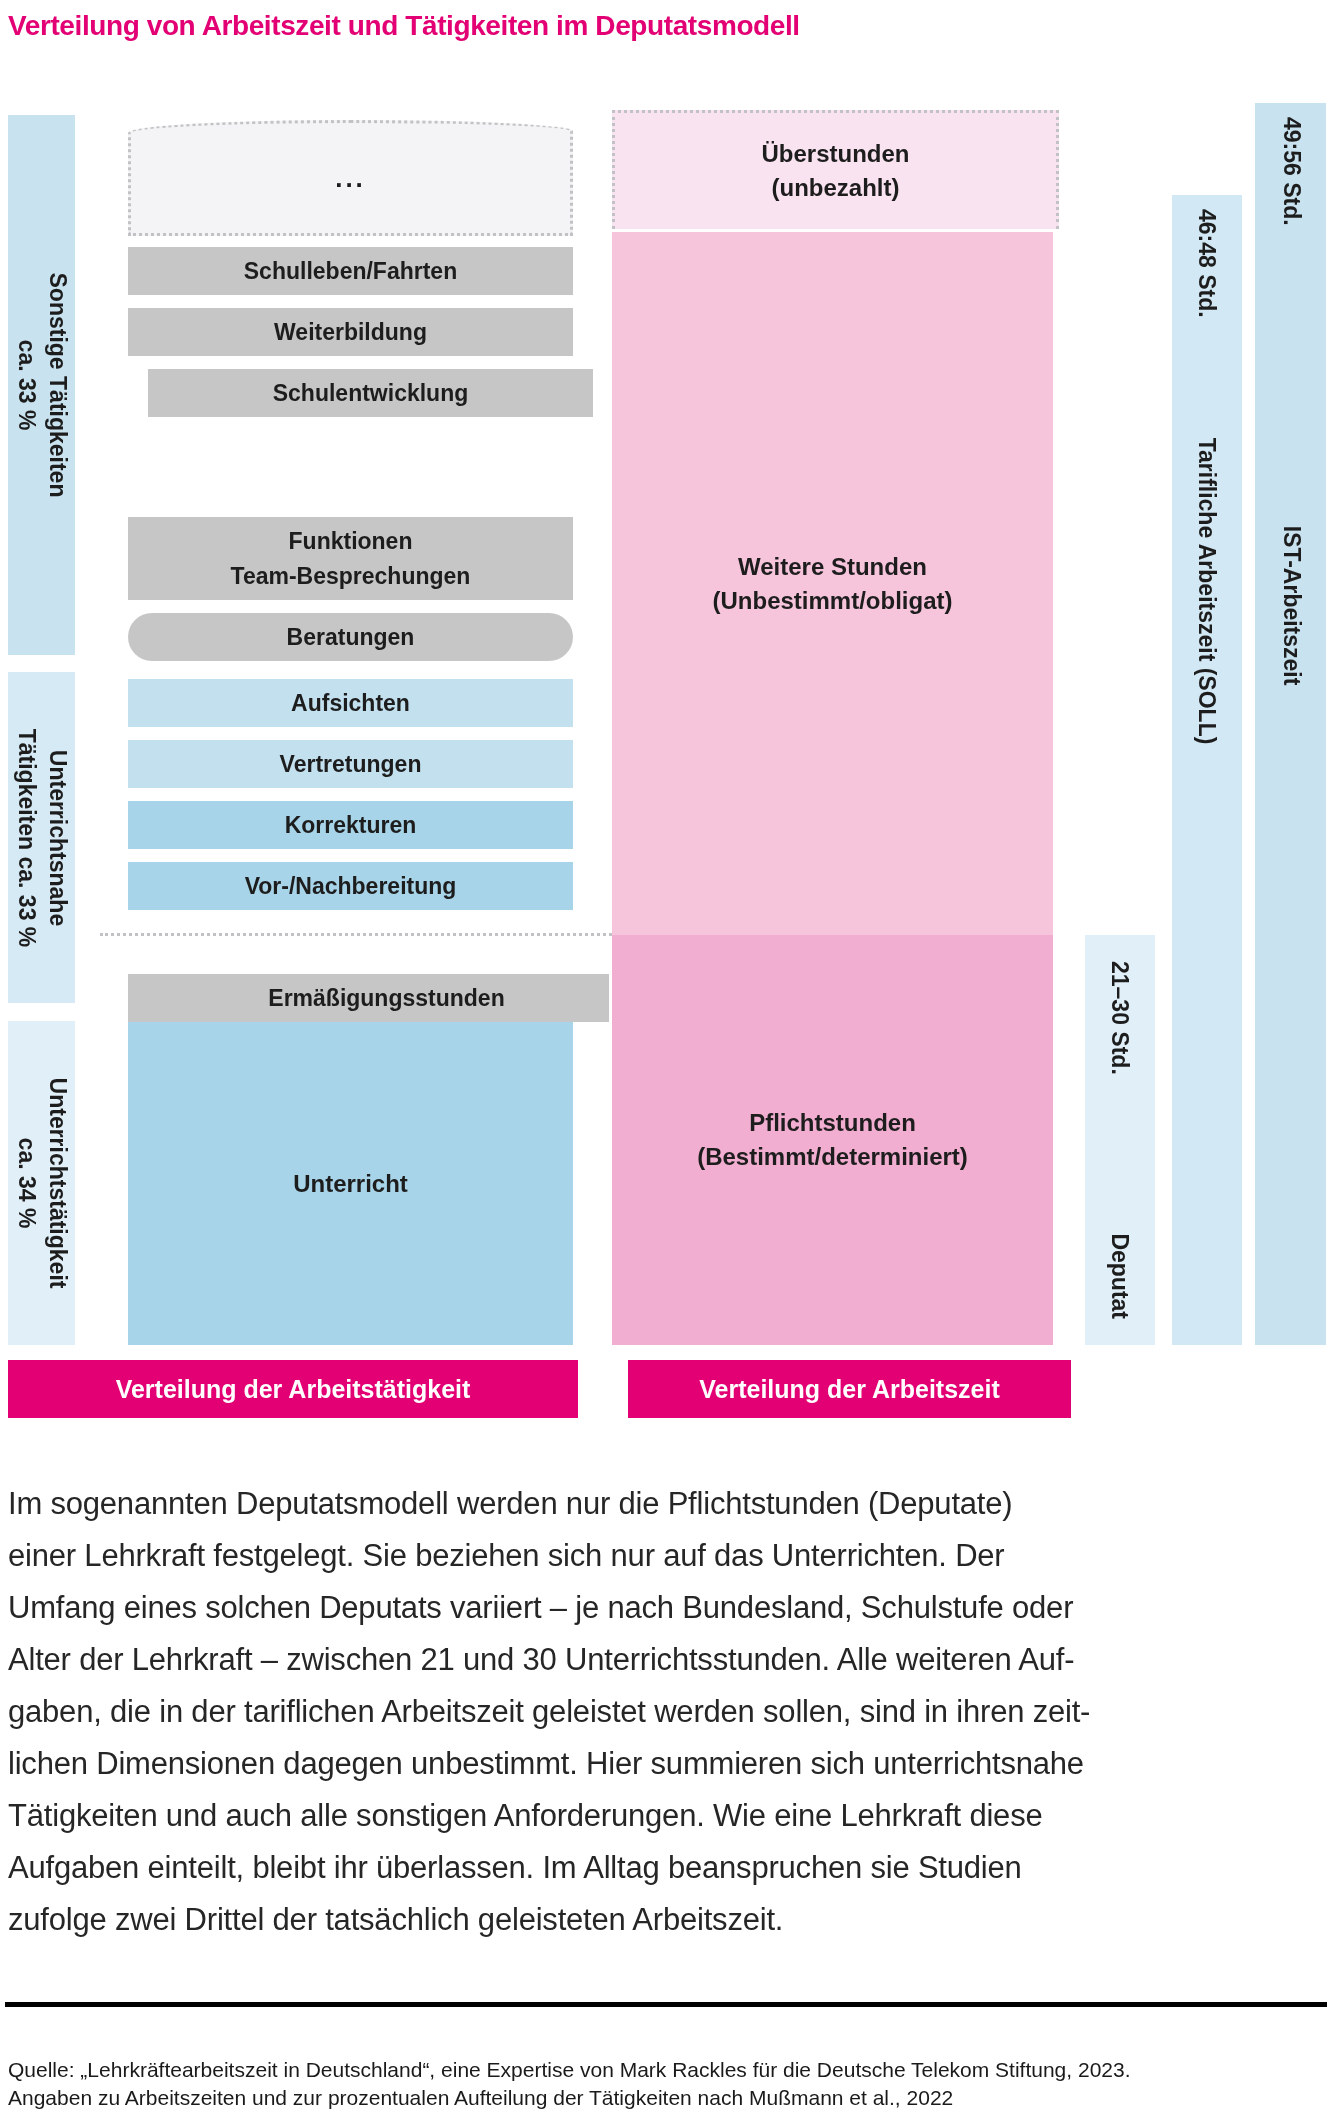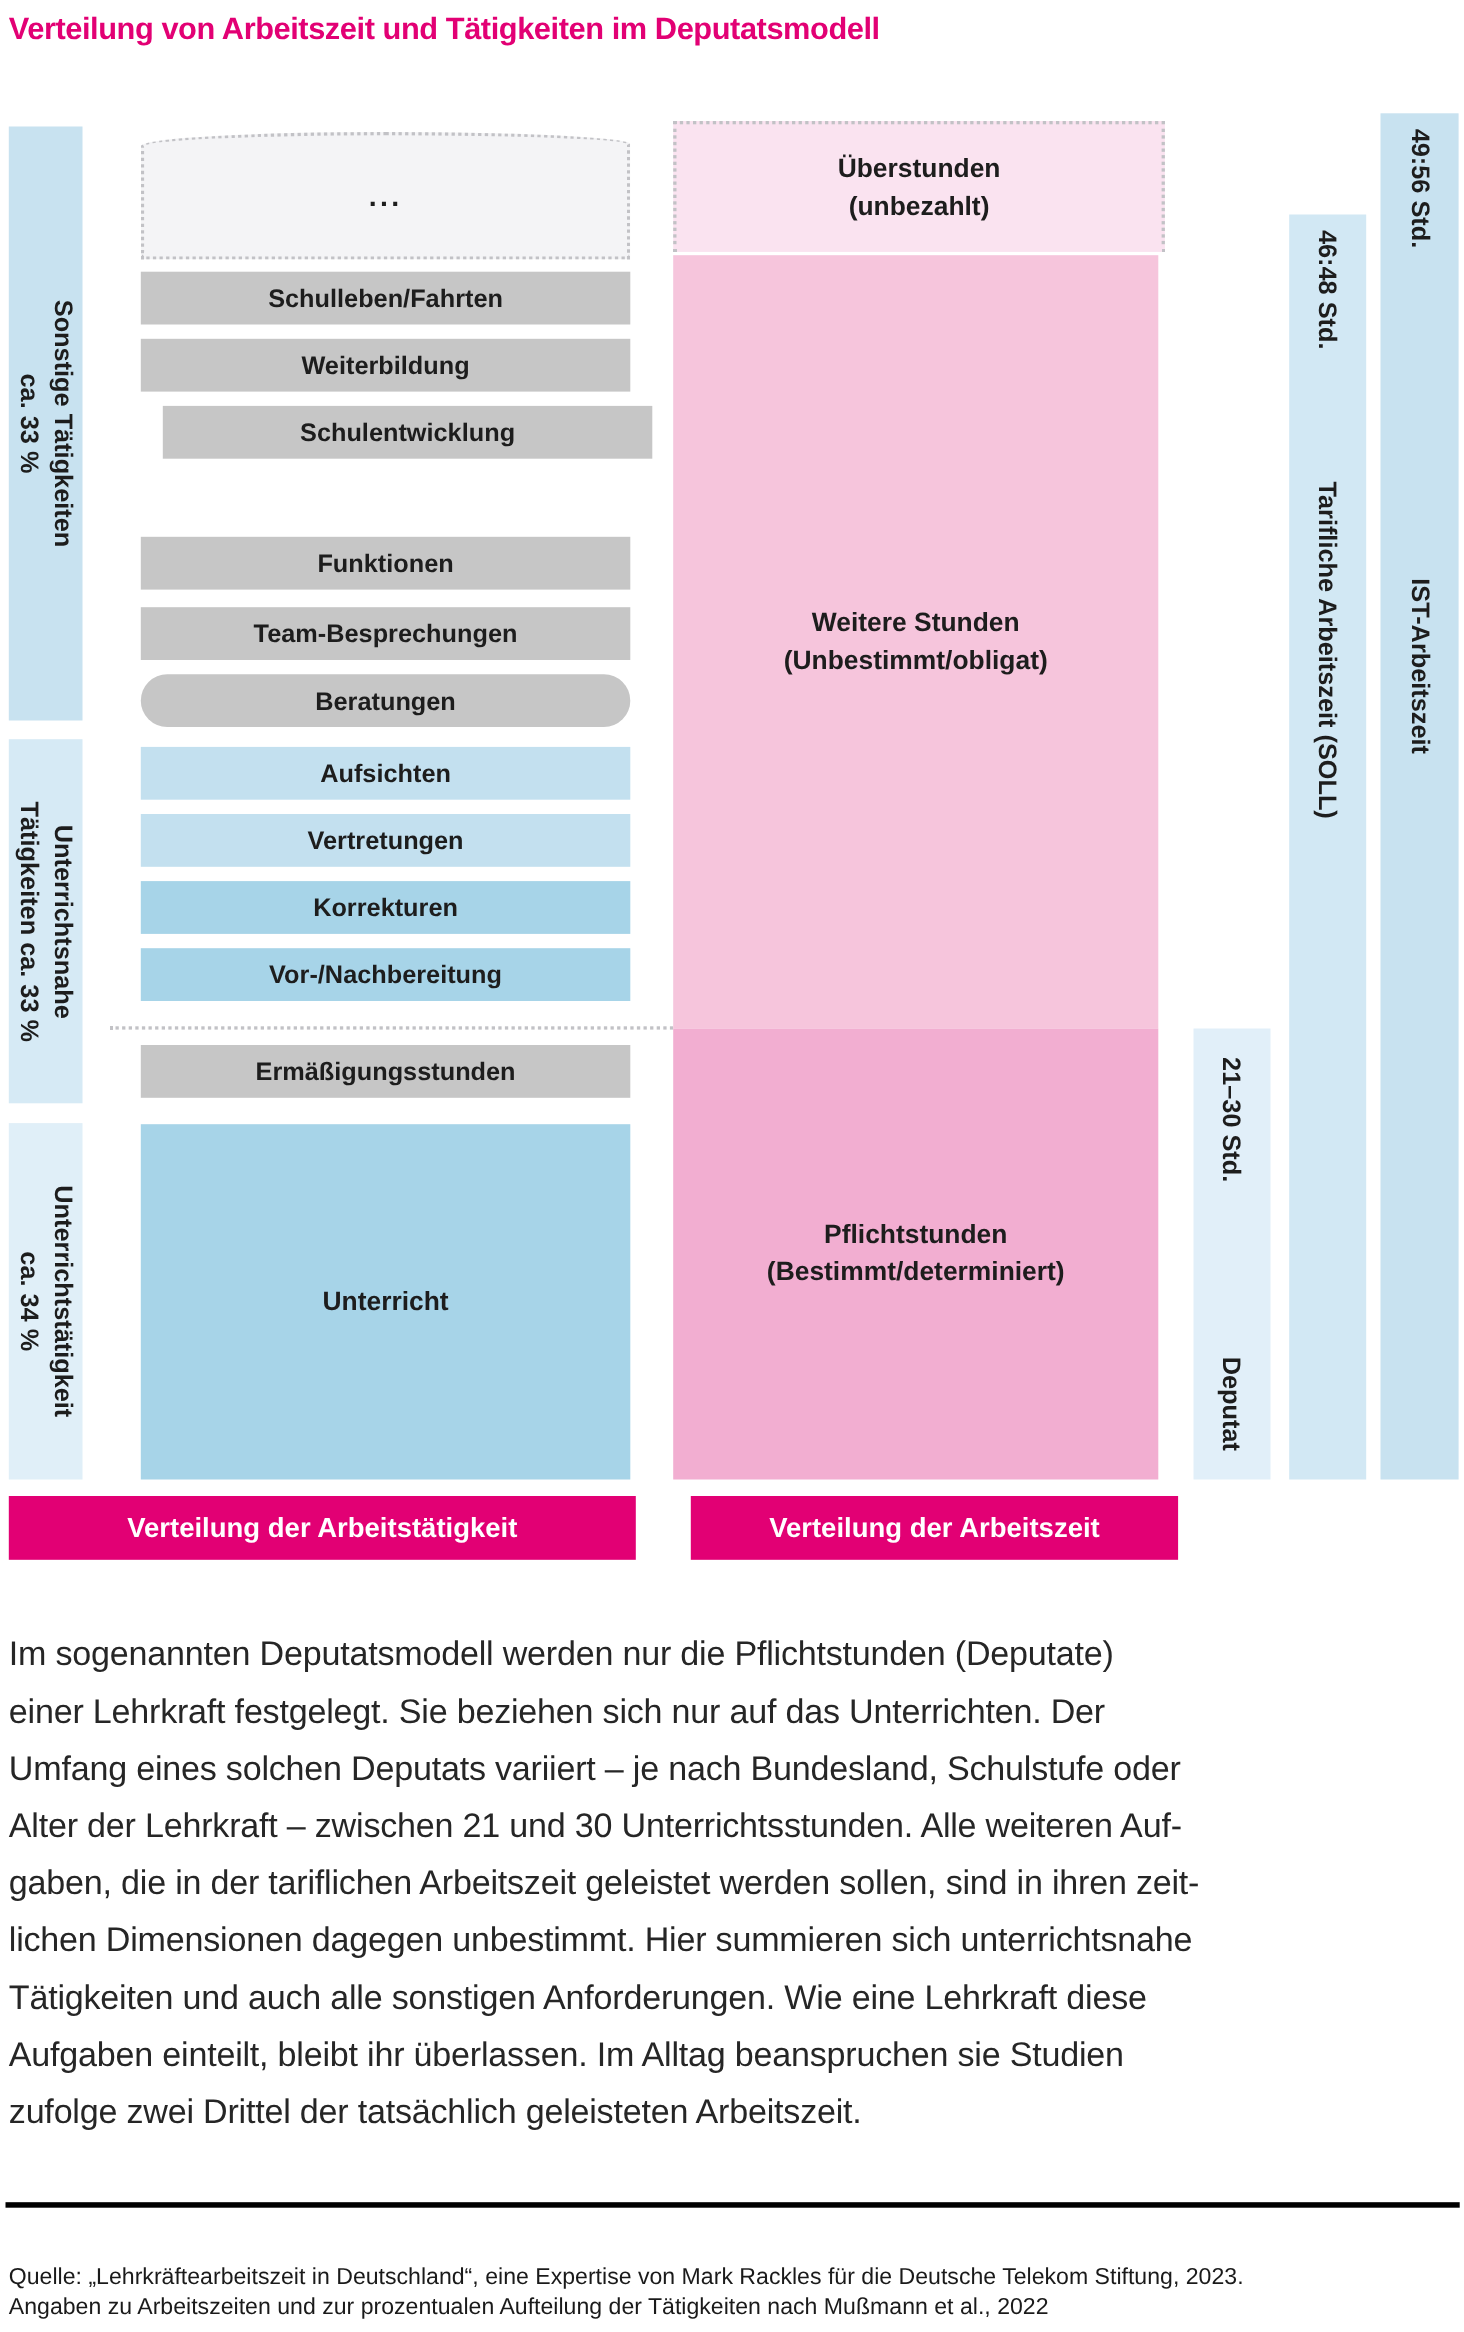--- a/index.html
+++ b/index.html
@@ -110,29 +110,29 @@
       <div>Unterrichtstätigkeit</div>
       <div>ca. 34 %</div>
     </div>
   </div>
 
   <div class="abs ellipsis-box">...</div>
 
   <div class="abs bar gray" style="top:247px;">Schulleben/Fahrten</div>
   <div class="abs bar gray" style="top:308px;">Weiterbildung</div>
   <div class="abs bar gray" style="top:369px;margin-left:20px;">Schulentwicklung</div>
-  <div class="abs bar gray" style="top:488px;">Funktionen</div>
+  <div class="abs bar gray" style="top:517px;">Funktionen</div>
   <div class="abs bar gray" style="top:552px;">Team-Besprechungen</div>
   <div class="abs bar gray" style="top:613px;border-radius:24px;">Beratungen</div>
   <div class="abs bar lightblue" style="top:679px;">Aufsichten</div>
   <div class="abs bar lightblue" style="top:740px;">Vertretungen</div>
   <div class="abs bar blue" style="top:801px;">Korrekturen</div>
   <div class="abs bar blue" style="top:862px;">Vor-/Nachbereitung</div>
   <div class="abs dotted-line"></div>
-  <div class="abs bar gray" style="top:950px;">Ermäßigungsstunden</div>
+  <div class="abs bar gray" style="top:974px;padding-left:36px;">Ermäßigungsstunden</div>
   <div class="abs unterricht">Unterricht</div>
 
   <div class="abs pinkbox ueberstunden">
     <div class="l1">Überstunden</div>
     <div class="l2">(unbezahlt)</div>
   </div>
   <div class="abs pinkbox weitere">
     <div class="l1">Weitere Stunden</div>
     <div class="l2">(Unbestimmt/obligat)</div>
   </div>

